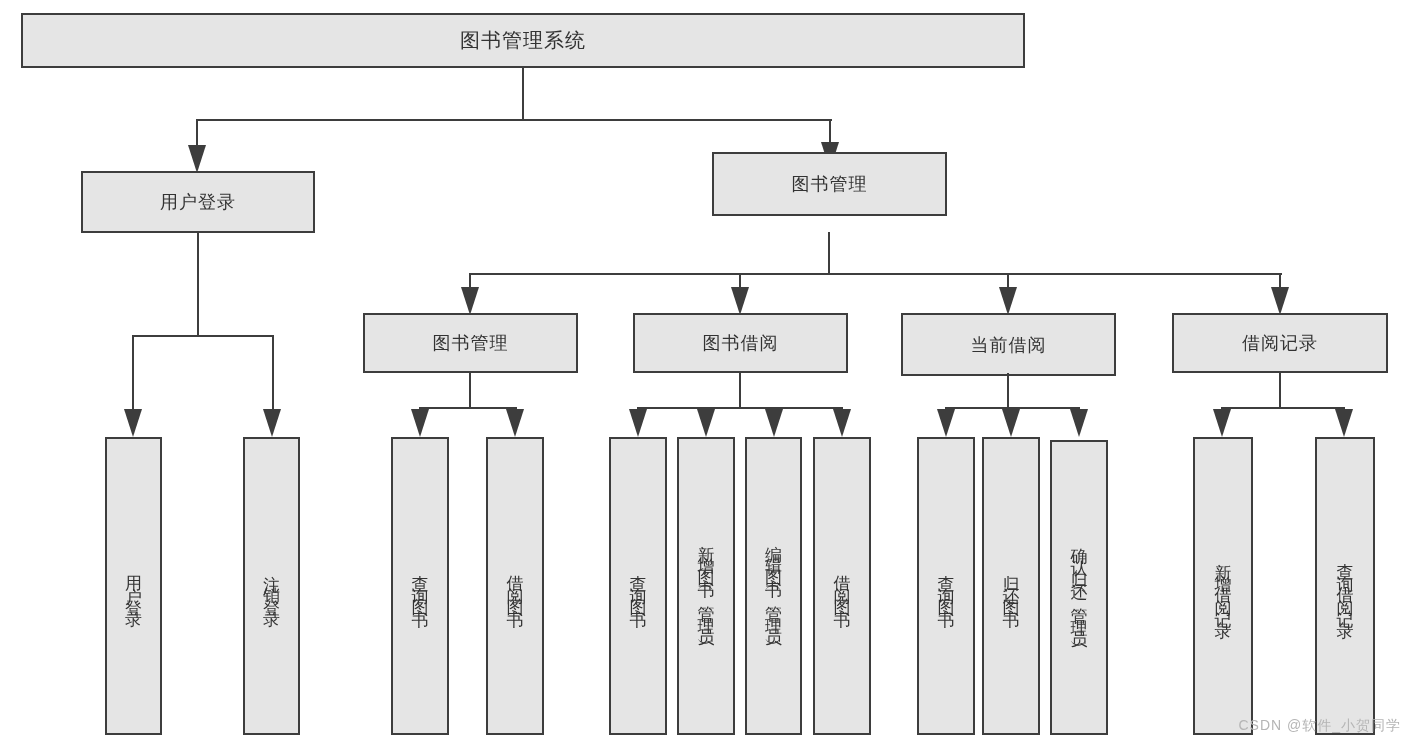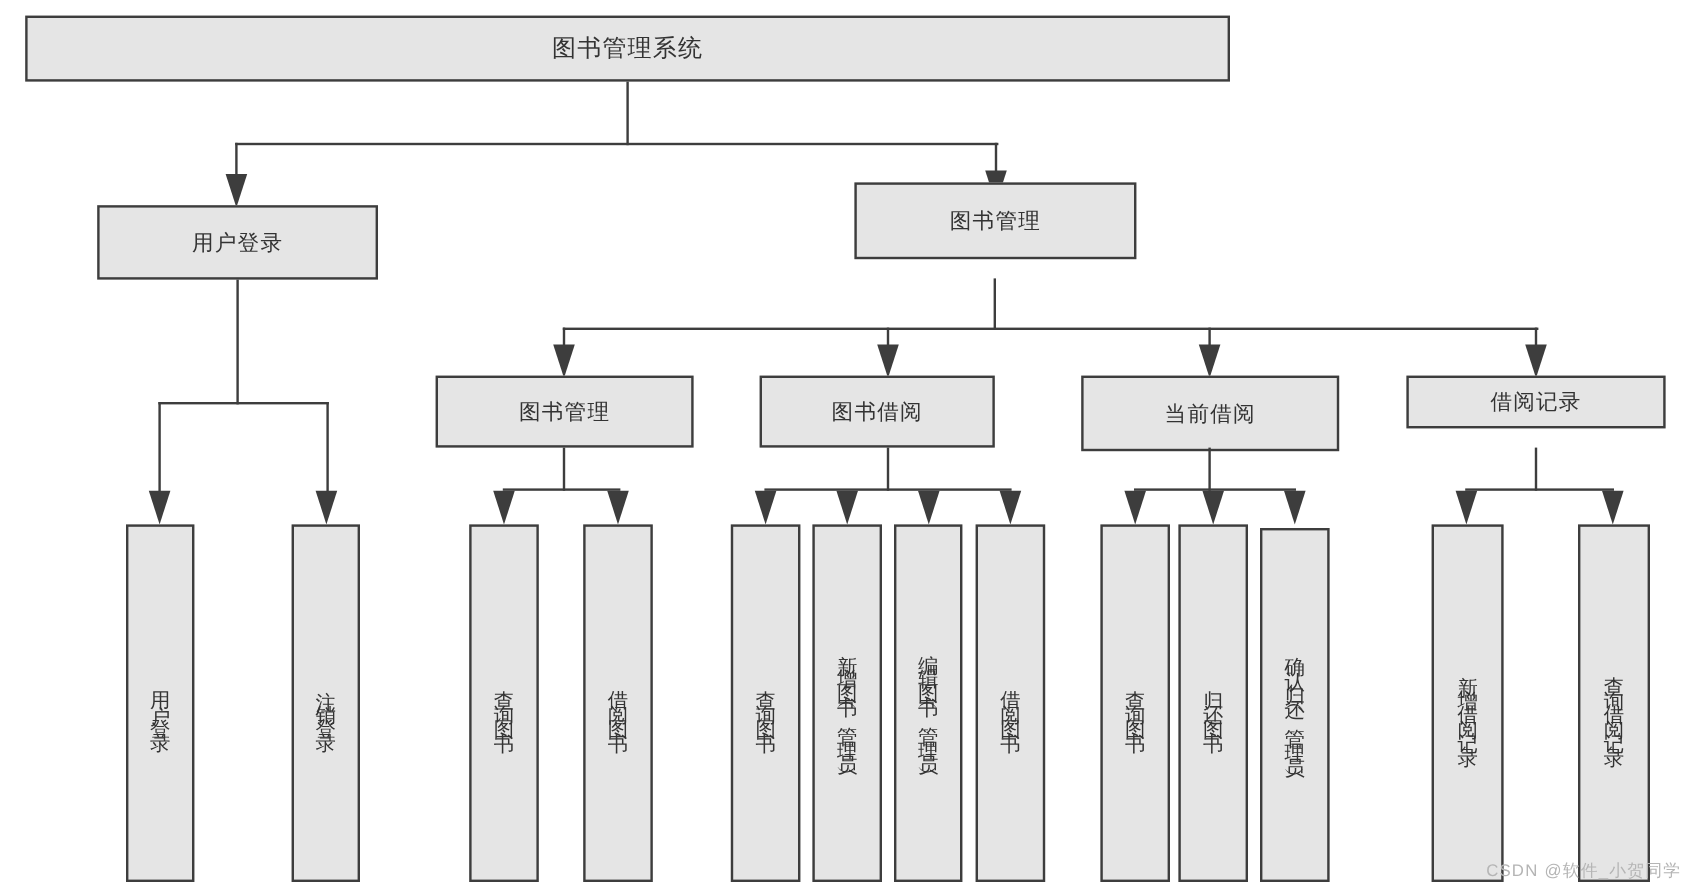--- a/index.html
+++ b/index.html
@@ -87,27 +87,27 @@
   <div class="line" style="left:1007px;top:273px;width:2px;height:18px;"></div>
   <div class="line" style="left:1279px;top:273px;width:2px;height:18px;"></div>
   <div class="arrow" style="left:461px;top:287px;"></div>
   <div class="arrow" style="left:731px;top:287px;"></div>
   <div class="arrow" style="left:999px;top:287px;"></div>
   <div class="arrow" style="left:1271px;top:287px;"></div>
 
   <div class="box" style="left:363px;top:313px;width:215px;height:60px;">
     <span class="hlabel">图书管理</span>
   </div>
-  <div class="box" style="left:633px;top:313px;width:196px;height:60px;">
+  <div class="box" style="left:633px;top:313px;width:215px;height:60px;">
     <span class="hlabel">图书借阅</span>
   </div>
   <div class="box" style="left:901px;top:313px;width:215px;height:63px;">
     <span class="hlabel">当前借阅</span>
   </div>
-  <div class="box" style="left:1172px;top:313px;width:216px;height:44px;justify-content:center;">
+  <div class="box" style="left:1172px;top:313px;width:216px;height:60px;justify-content:center;">
     <span class="hlabel">借阅记录</span>
   </div>
 
   <div class="line" style="left:469px;top:373px;width:2px;height:36px;"></div>
   <div class="line" style="left:419px;top:407px;width:98px;height:2px;"></div>
   <div class="arrow" style="left:411px;top:409px;"></div>
   <div class="arrow" style="left:506px;top:409px;"></div>
 
   <div class="line" style="left:739px;top:373px;width:2px;height:36px;"></div>
   <div class="line" style="left:637px;top:407px;width:206px;height:2px;"></div>

